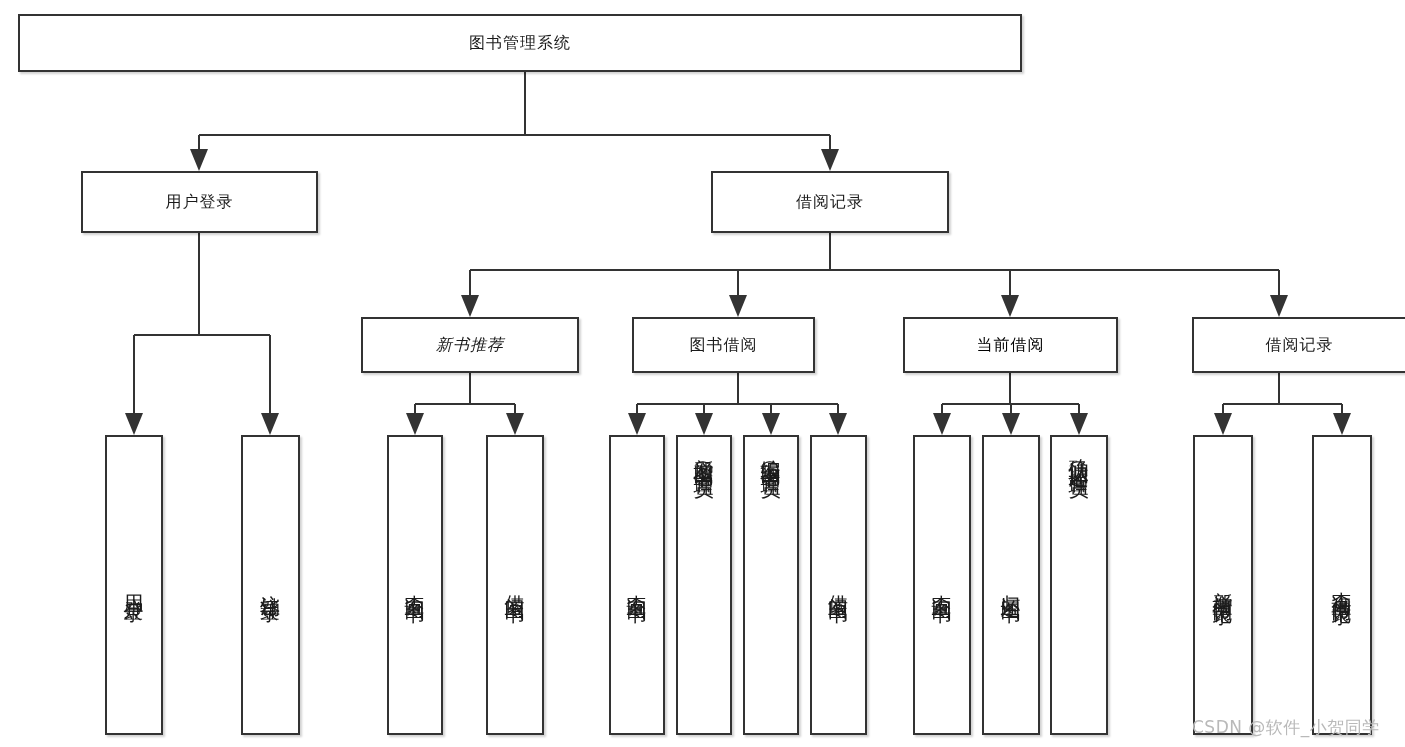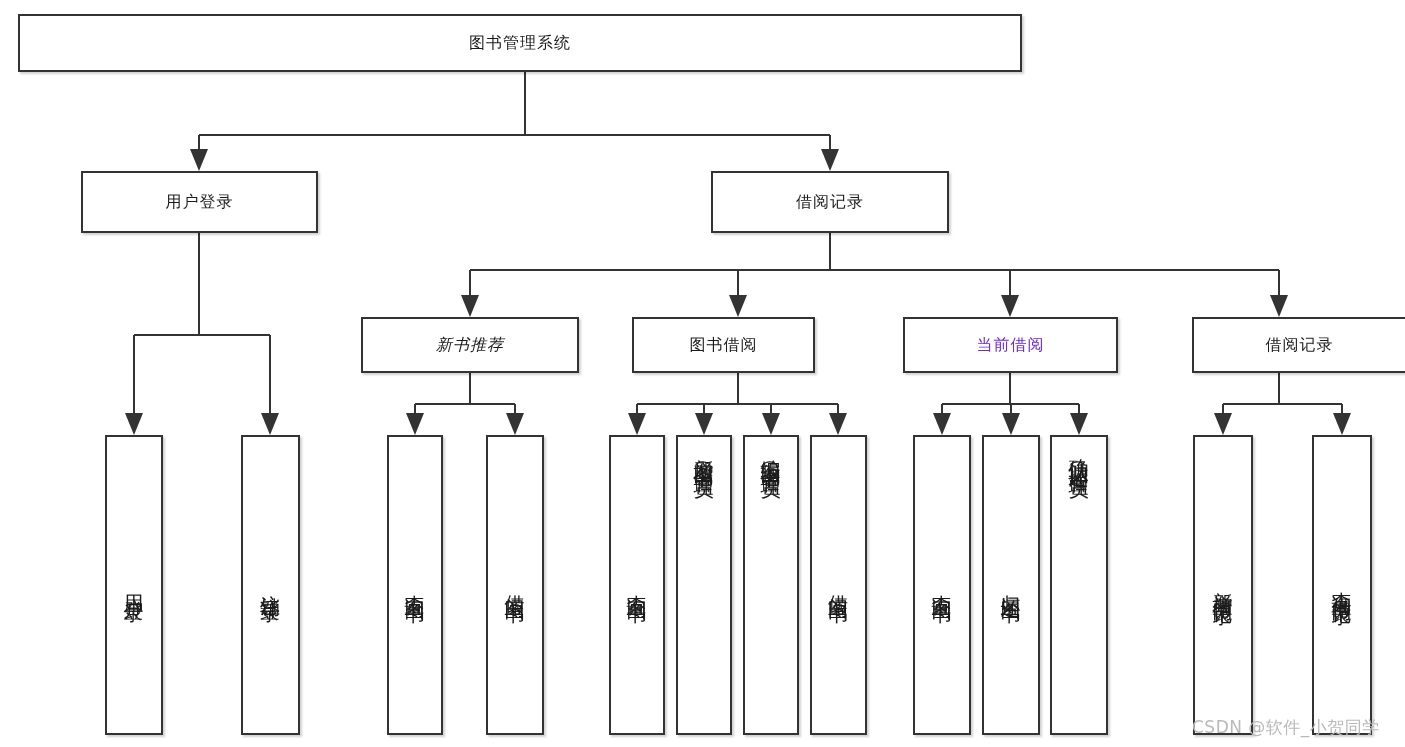--- a/index.html
+++ b/index.html
@@ -139,21 +139,21 @@
       <div class="node horizontal" style="left: 711px; top: 171px; width: 238px; height: 62px; border-color: rgb(51, 51, 51); background: rgb(255, 255, 255);">
         <span class="node-label" style="color: rgb(27, 27, 27);">借阅记录</span>
       </div>
       <div class="node horizontal" style="left: 361px; top: 317px; width: 218px; height: 56px; border-color: rgb(51, 51, 51); background: rgb(255, 255, 255); font-style: italic;">
         <span class="node-label" style="color: rgb(27, 27, 27);">新书推荐</span>
       </div>
       <div class="node horizontal" style="left: 632px; top: 317px; width: 183px; height: 56px; border-color: rgb(51, 51, 51); background: rgb(255, 255, 255);">
         <span class="node-label" style="color: rgb(27, 27, 27);">图书借阅</span>
       </div>
       <div class="node horizontal" style="left: 903px; top: 317px; width: 215px; height: 56px; border-color: rgb(51, 51, 51); background: rgb(255, 255, 255);">
-        <span class="node-label" style="color: #6d28d9;">当前借阅</span>
+        <span class="node-label" style="color: #000000;">当前借阅</span>
       </div>
       <div class="node horizontal" style="left: 1172px; top: 317px; width: 215px; height: 56px; border-color: rgb(51, 51, 51); background: rgb(255, 255, 255); margin-left: 20px;">
         <span class="node-label" style="color: rgb(27, 27, 27);">借阅记录</span>
       </div>
       <div class="node vertical centered" style="left: 105px; top: 435px; width: 58px; height: 300px; border-color: rgb(51, 51, 51); background: rgb(255, 255, 255);">
         <span class="node-label" style="color: rgb(27, 27, 27);">用户登录</span>
       </div>
       <div class="node vertical centered" style="left: 241px; top: 435px; width: 59px; height: 300px; border-color: rgb(51, 51, 51); background: rgb(255, 255, 255);">
         <span class="node-label" style="color: rgb(27, 27, 27);">注销登录</span>
       </div>

